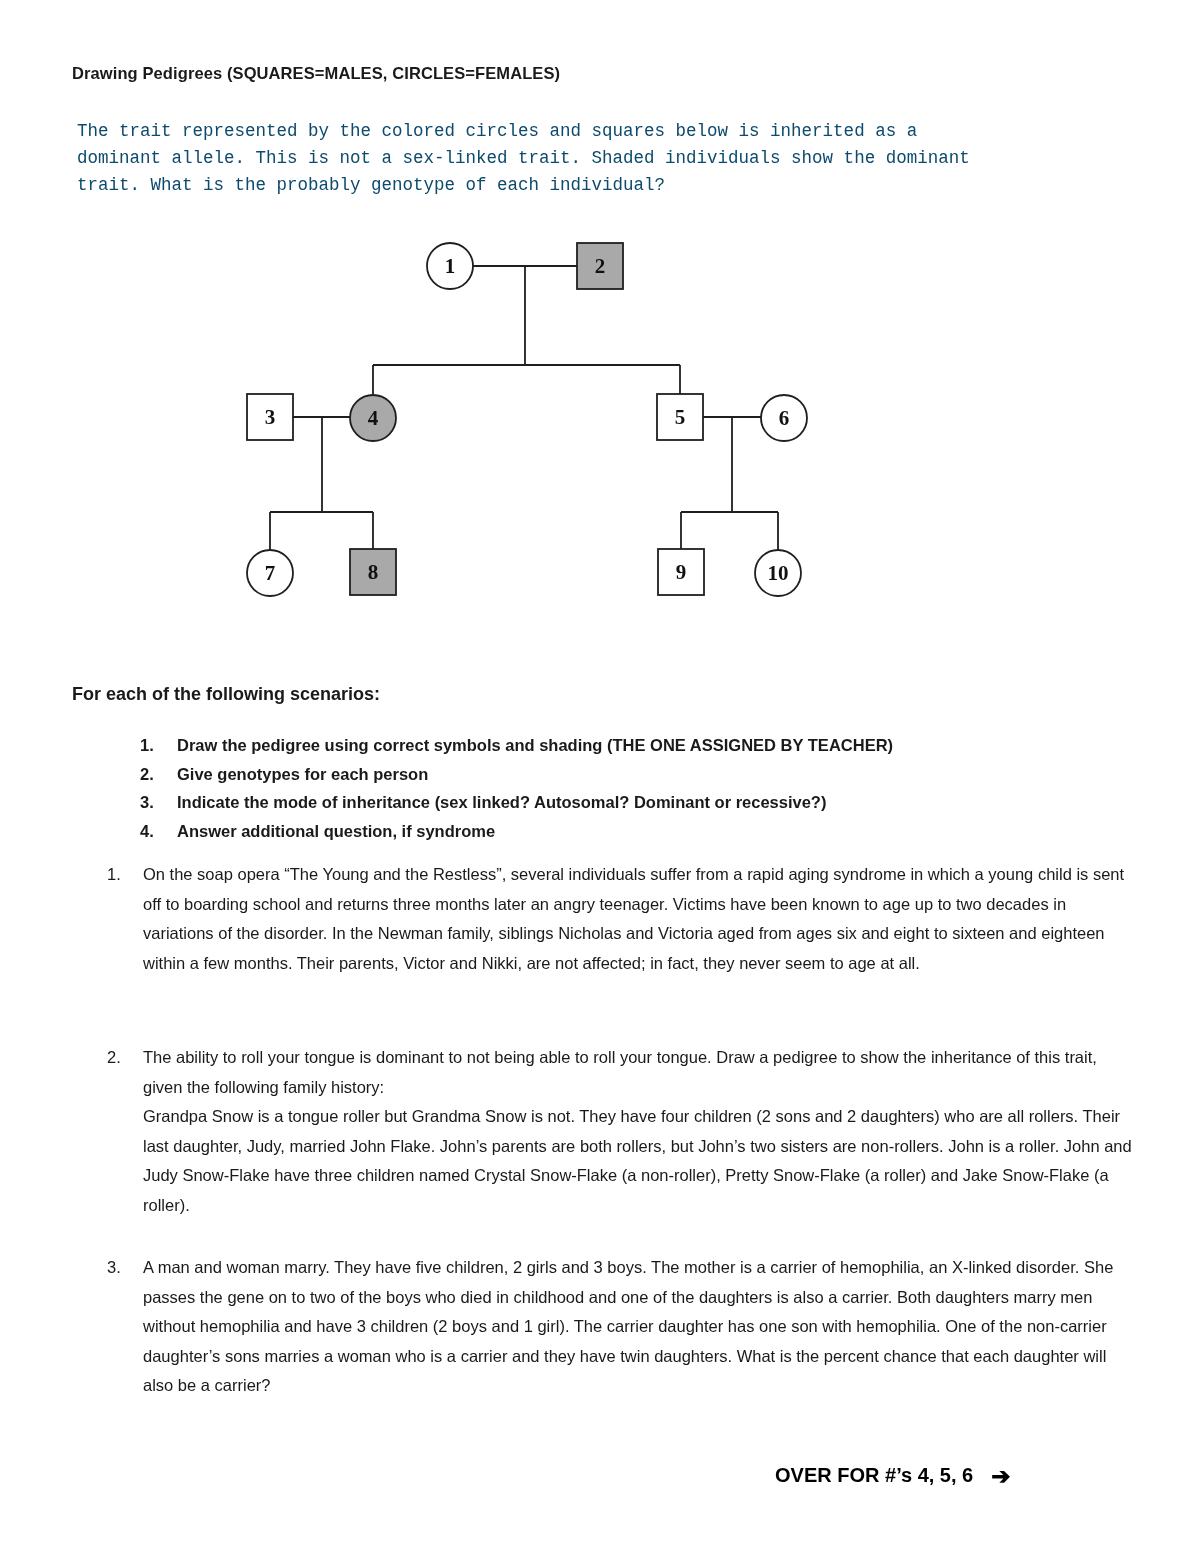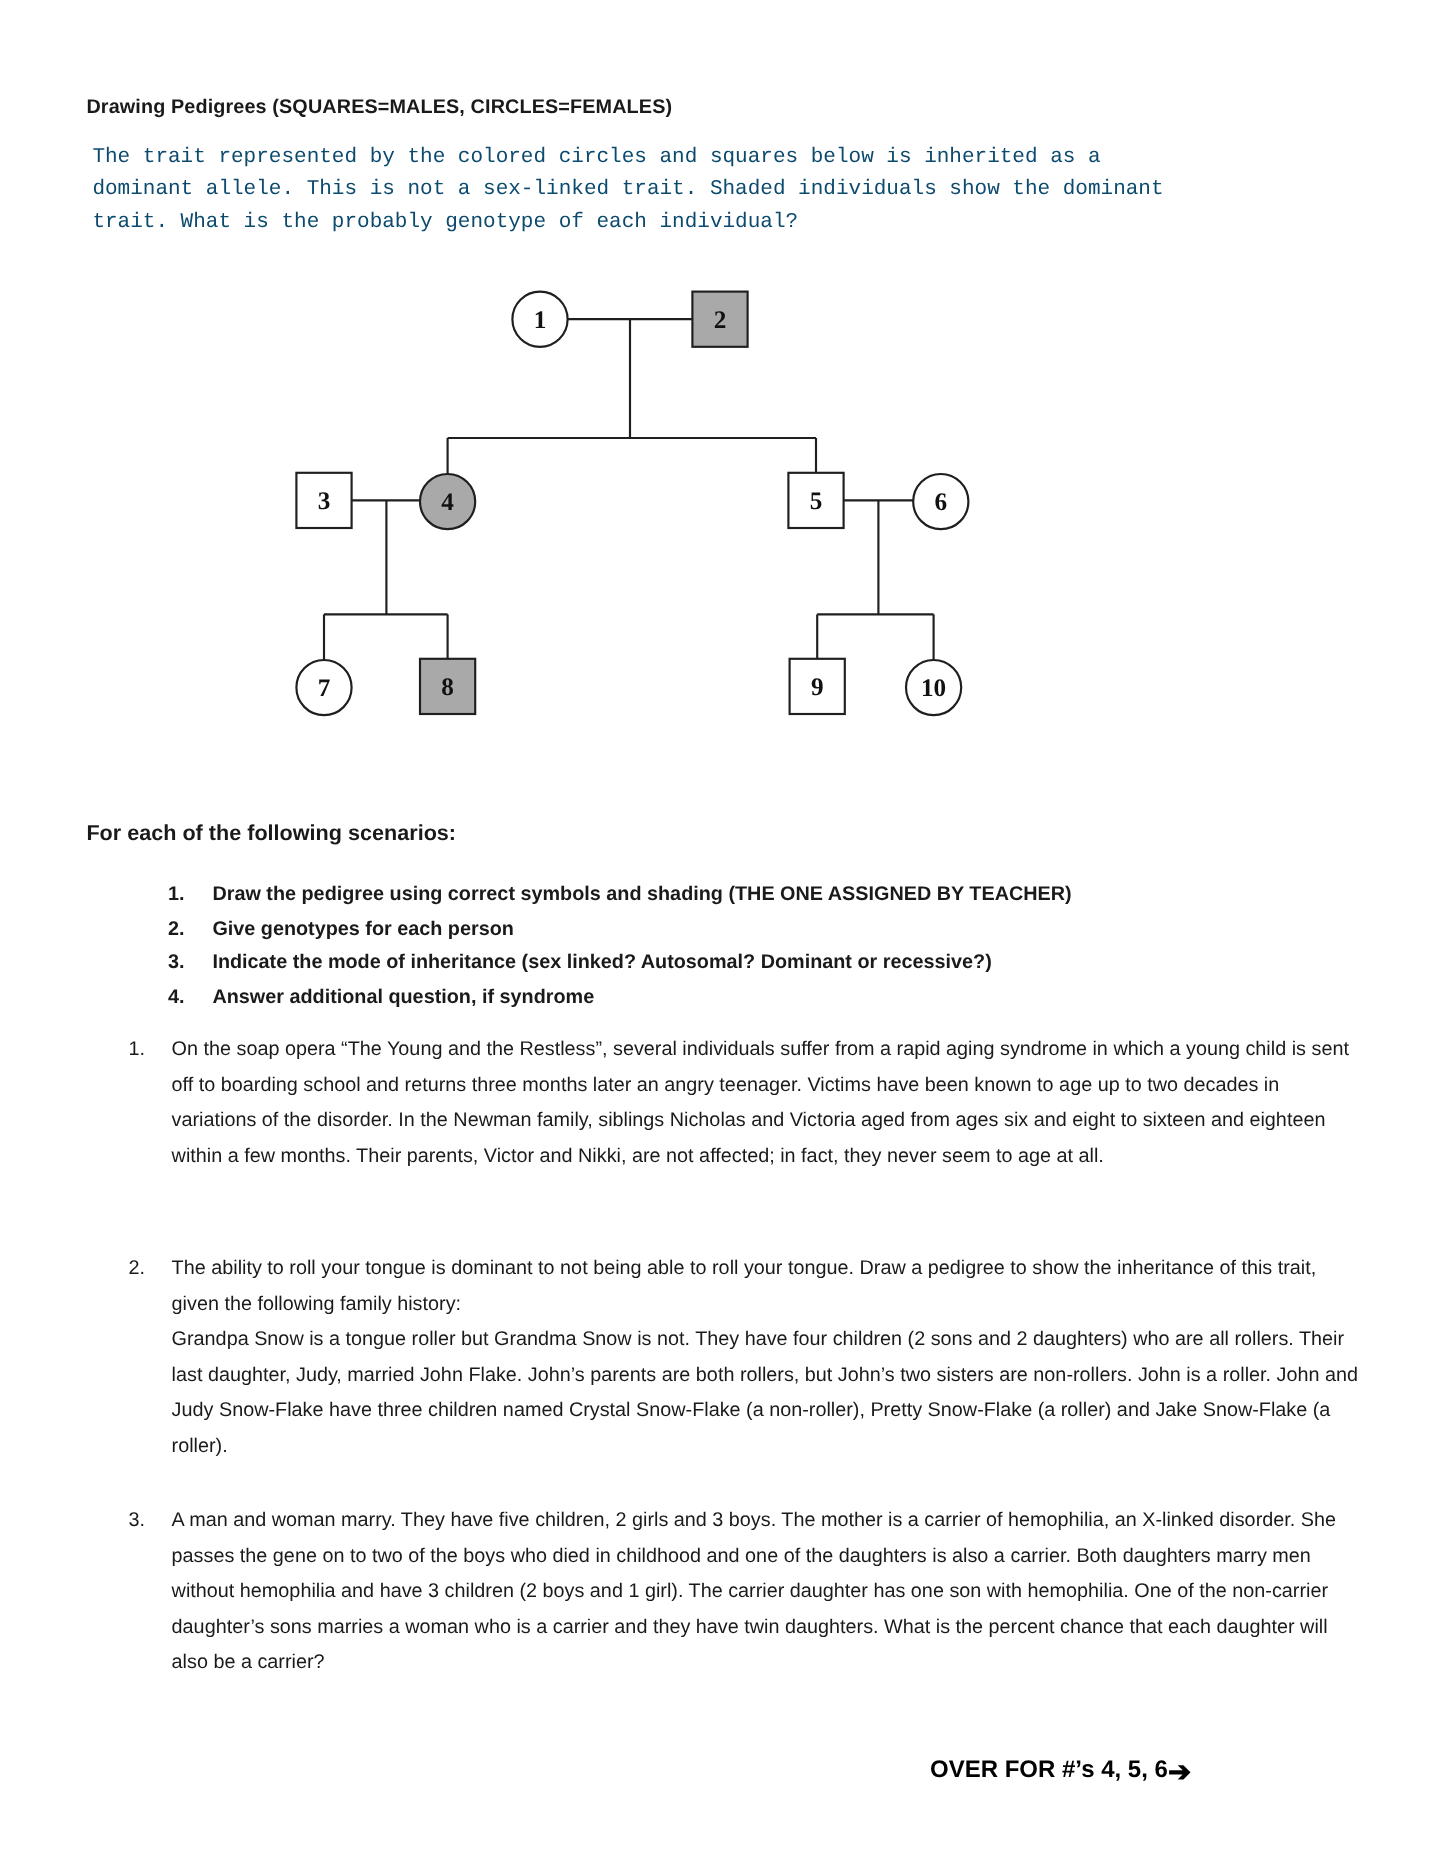--- a/index.html
+++ b/index.html
@@ -10,21 +10,21 @@
     height: 1553px;
     background: #ffffff;
     color: #1a1a1a;
     font-family: "Liberation Sans", sans-serif;
     overflow: hidden;
     margin: 0 auto;
   }
   .doc-title {
     position: absolute;
     left: 72px;
-    top: 80px;
+    top: 64px;
     font-size: 16.5px;
     font-weight: bold;
     letter-spacing: 0.1px;
   }
   .intro {
     position: absolute;
     left: 77px;
     top: 118px;
     width: 920px;
     font-family: Liberation Mono, monospace;
@@ -79,21 +79,21 @@
   .scenario-text { flex: 1; white-space: pre-line; }
   .footer-note {
     position: absolute;
     left: 775px;
     top: 1464px;
     font-size: 20px;
     font-weight: bold;
     color: #000;
     display: flex;
     align-items: center;
-    gap: 0;
+    gap: 18px;
   }
   .footer-arrow { font-size: 23px; line-height: 20px; }
 </style>
 </head>
 <body>
 
 <div class="page">
 
   <div class="doc-title">Drawing Pedigrees (SQUARES=MALES, CIRCLES=FEMALES)</div>
 

